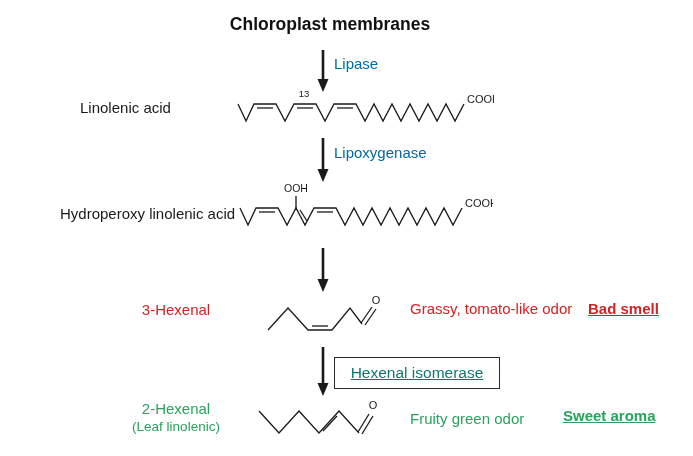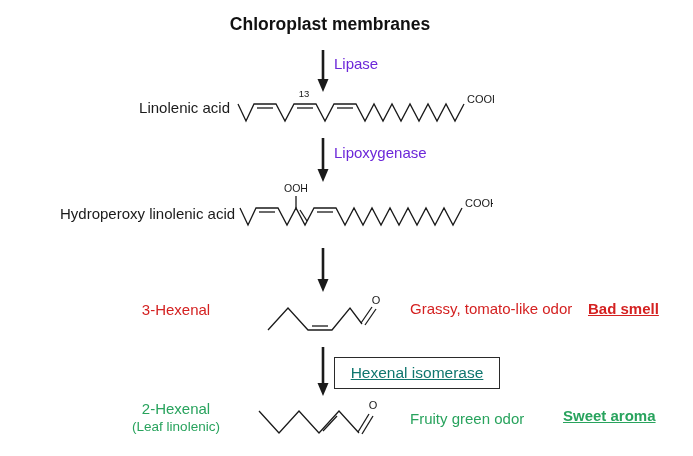--- a/index.html
+++ b/index.html
@@ -2,23 +2,23 @@
 <html><head>
 <meta charset="utf-8">
 <style>
   html,body{margin:0;padding:0;background:#fff;}
   #canvas{
     position:relative;width:693px;height:456px;background:#ffffff;overflow:hidden;
     font-family:"Liberation Sans", sans-serif;color:#1a1a1a;
   }
   .abs{position:absolute;}
   .title{font-size:17.5px;font-weight:bold;text-align:center;color:#111;}
-  .enzyme{font-size:15px;color:#6d28d9;white-space:nowrap;}
+  .enzyme{font-size:15px;color:#0369a1;white-space:nowrap;}
   .mol-name{font-size:15px;white-space:nowrap;}
-  .right{text-align:right;}
+  .right{text-align:left;}
   .center{text-align:center;}
   .red{color:#d42121;}
   .green{color:#28a35d;}
   .odor{font-size:15px;white-space:nowrap;}
   .verdict{font-size:15px;font-weight:bold;text-decoration:underline;white-space:nowrap;}
   .sub{font-size:13.5px;}
   .isomerase-box{
     width:164px;height:30px;border:1.4px solid #2a2a2a;background:#fff;
     display:flex;align-items:center;justify-content:center;
   }

